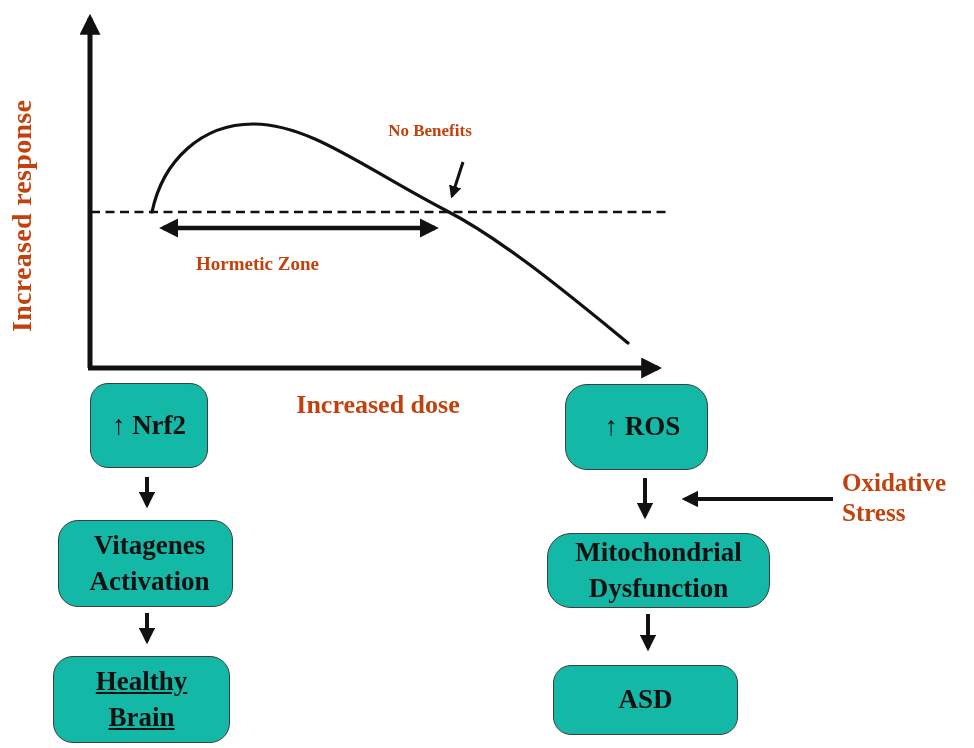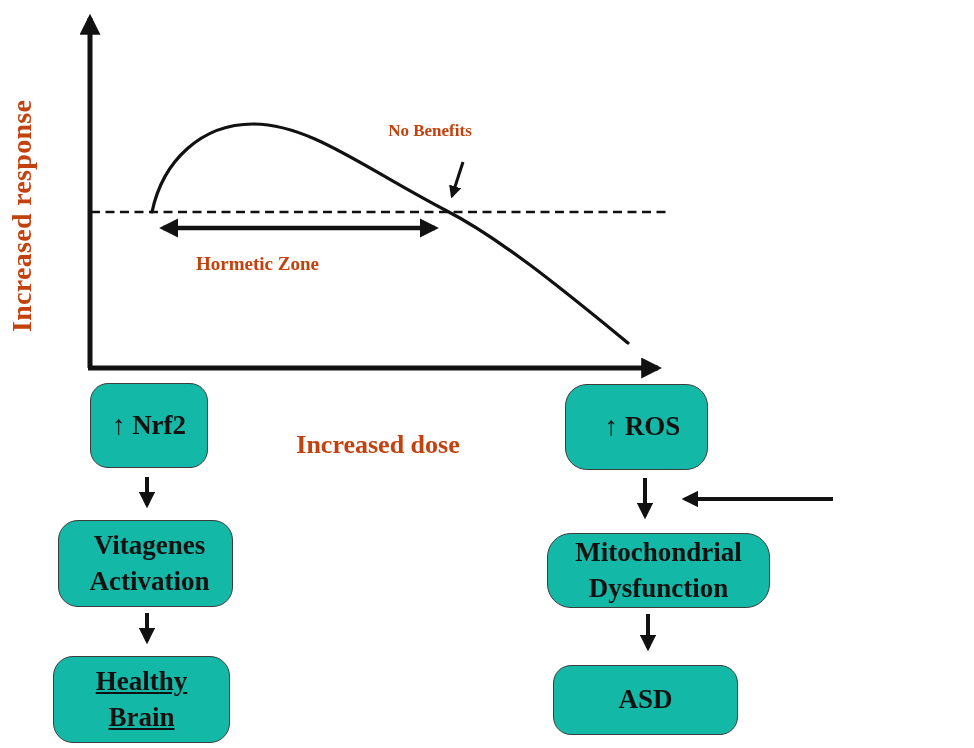--- a/index.html
+++ b/index.html
@@ -38,21 +38,20 @@
     font-size: 28px;
     text-align: center;
     letter-spacing: 0.3px;
   }
   .x-axis-label {
     left: 281px;
     top: 390px;
     width: 194px;
     font-size: 26px;
     text-align: center;
-    margin-top: 40px;
   }
   .no-benefits-label {
     left: 375px;
     top: 121px;
     width: 110px;
     font-size: 17px;
     text-align: center;
   }
   .hormetic-zone-label {
     left: 180px;
@@ -143,14 +142,18 @@
     <div>↑ ROS</div>
   </div>
   <div class="flow-box" id="box-mito">
     <div>Mitochondrial</div>
     <div>Dysfunction</div>
   </div>
   <div class="flow-box" id="box-asd">
     <div>ASD</div>
   </div>
 
+  <div class="txt oxidative-stress-label">
+    <div>Oxidative</div>
+    <div>Stress</div>
+  </div>
 
 </div>
 
 </body></html>

